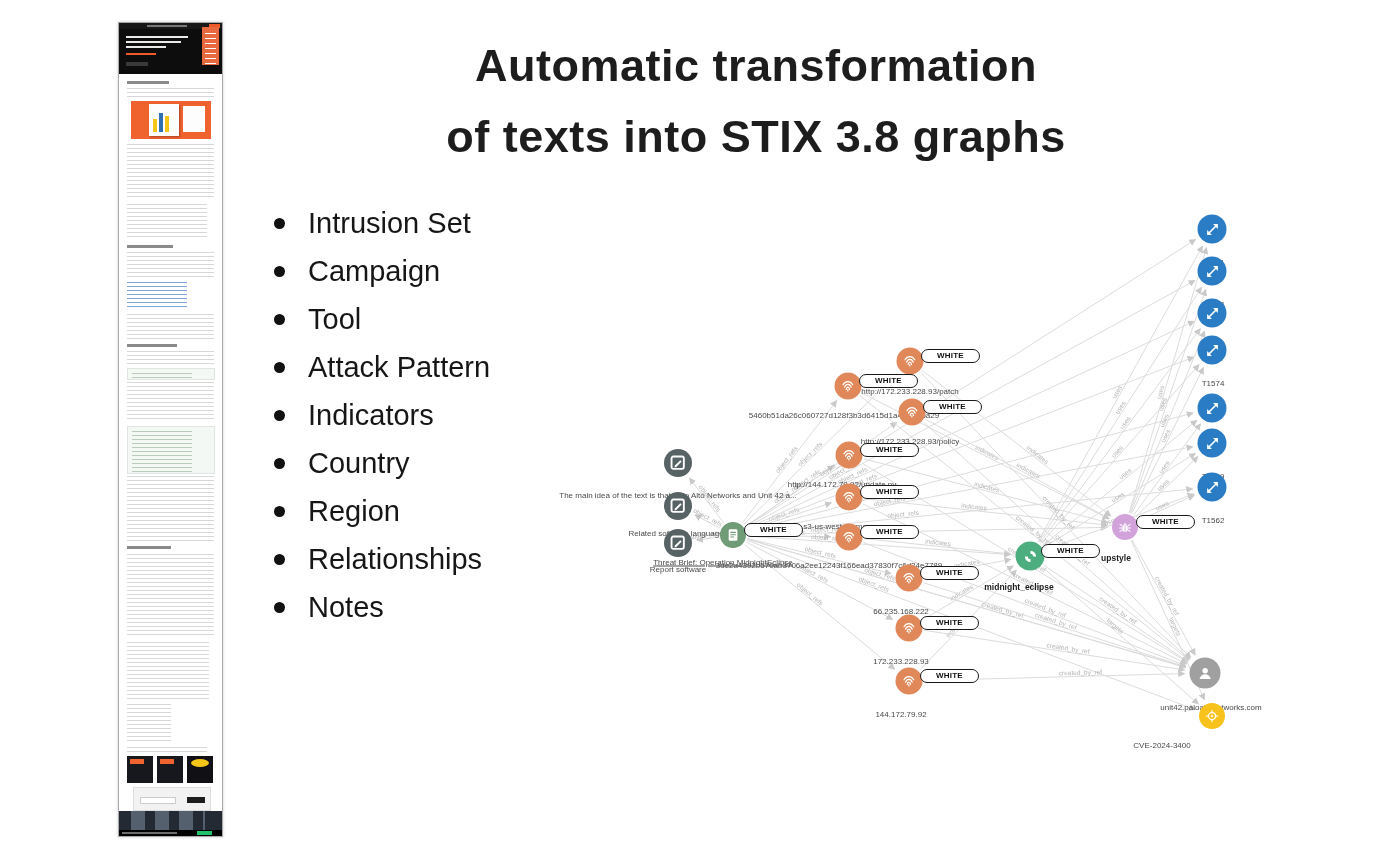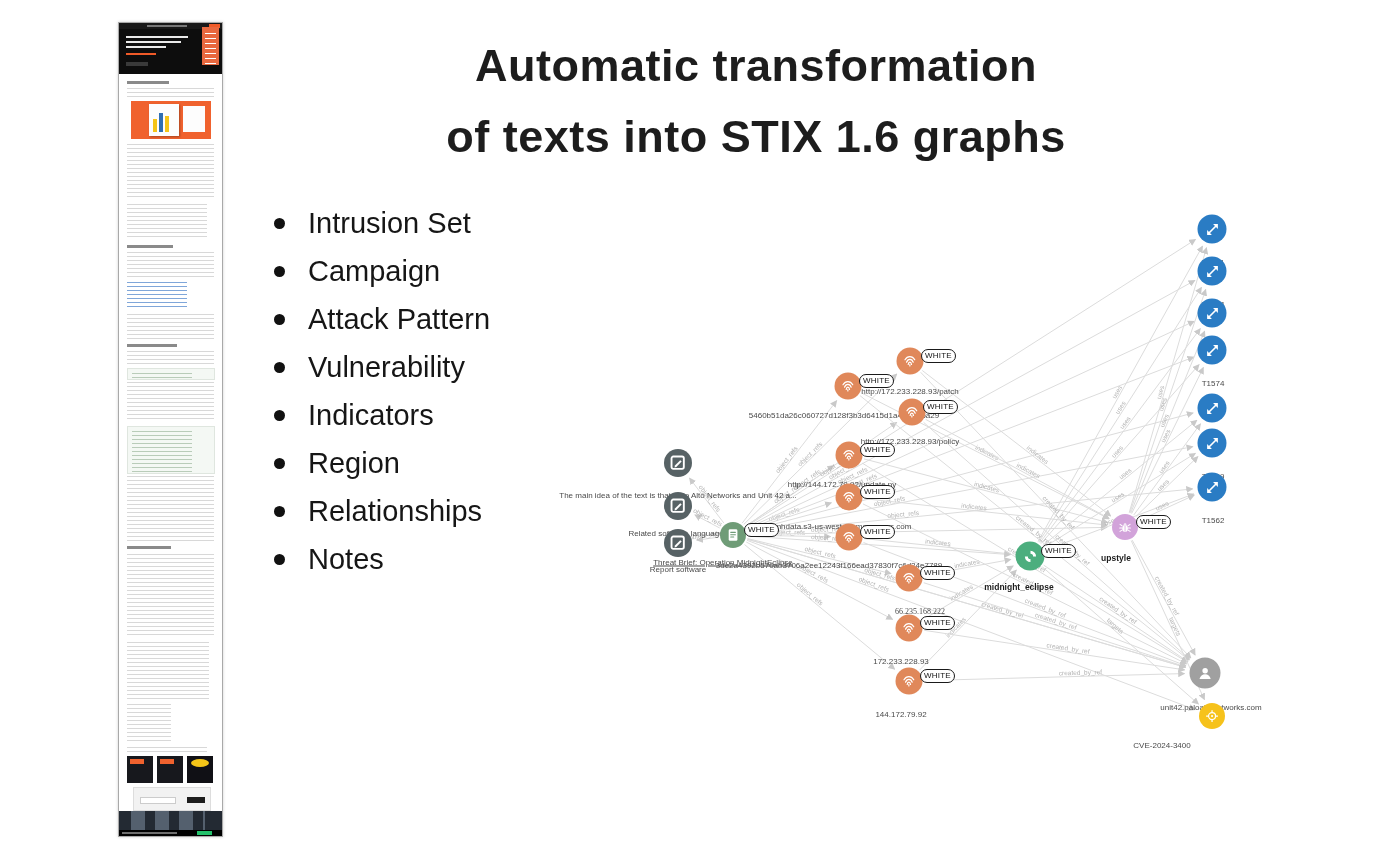--- a/index.html
+++ b/index.html
@@ -64,21 +64,21 @@
   
   .graph{position:absolute;left:0;top:0;width:1400px;height:858px;}
   #edge-layer{position:absolute;left:0;top:0;}
   .gnode{position:absolute;border-radius:50%;display:flex;align-items:center;justify-content:center;
          transform:translate(-50%,-50%);z-index:3;}
   .gnode svg{width:62%;height:62%;display:block;}
   .node-label{position:absolute;transform:translate(-50%,-50%);white-space:nowrap;
               font-size:8px;color:#4a4a4a;z-index:2;}
   .node-label.bold{color:#1c1c1c;font-weight:700;font-size:8.5px;}
   .wtag{position:absolute;z-index:4;background:#fff;border:1.5px solid #1a1a1a;border-radius:7px;
-        font-size:8px;font-weight:400;color:#111;line-height:10px;padding:1px 3px;letter-spacing:.2px;}
+        font-size:8px;font-weight:700;color:#111;line-height:10px;padding:1px 15px;letter-spacing:.2px;}
 </style>
 </head>
 <body>
 
 <div class="canvas">
 
   <div class="thumb">
     <div class="tb-bar">
         <i></i>
         <b></b>
@@ -128,29 +128,30 @@
       </div>
     <div class="tb-foot"></div>
     <div class="tb-cookie">
         <i></i>
         <b></b>
       </div>
   </div>
 
   <div class="title">
     <span>Automatic transformation</span><br>
-    <span>of texts into STIX 1.6 graphs</span>
+    <span>of texts into STIX 3.8 graphs</span>
   </div>
 
   <ul class="bullets" id="bullet-list">
       <li>Intrusion Set</li>
       <li>Campaign</li>
+      <li>Tool</li>
       <li>Attack Pattern</li>
-      <li>Vulnerability</li>
       <li>Indicators</li>
+      <li>Country</li>
       <li>Region</li>
       <li>Relationships</li>
       <li>Notes</li>
     </ul>
 
   <div class="graph">
     <svg id="edge-layer" width="1400" height="858">
         <defs>
           <marker id="arr" viewBox="0 0 10 10" refX="9" refY="5" markerWidth="7" markerHeight="7" orient="auto-start-reverse">
             <path d="M0 0L10 5L0 10z" fill="#c9c9c9"></path>
@@ -392,21 +393,21 @@
         <div class="gnode" style="left: 903px; top: 578px; width: 27px; height: 27px; background: rgb(224, 136, 90); color: rgb(224, 136, 90);">
           <span style="display: flex; width: 100%; height: 100%; align-items: center; justify-content: center;">
             <svg viewBox="0 0 24 24" fill="none" stroke="#fff" stroke-width="1.7" stroke-linecap="round">
               <path d="M5 10.5C6.8 7.4 9.2 6 12 6s5.2 1.4 7 4.5"></path>
               <path d="M7.2 14c.9-2.8 2.6-4.2 4.8-4.2s3.9 1.4 4.8 4.2"></path>
               <path d="M9.6 17.2c.3-2.2 1.1-3.4 2.4-3.4s2.1 1.2 2.4 3.4"></path>
               <path d="M12 17.5v1.8"></path>
             </svg>
           </span>
         </div>
-        <div class="node-label" style="left: 914px; top: 610.5px; font-family: Liberation Serif, serif;">66.235.168.222</div>
+        <div class="node-label" style="left: 895px; top: 610.5px;">66.235.168.222</div>
         <div class="wtag" style="left: 914px; top: 566px;">WHITE</div>
         <div class="gnode" style="left: 903px; top: 628px; width: 27px; height: 27px; background: rgb(224, 136, 90); color: rgb(224, 136, 90);">
           <span style="display: flex; width: 100%; height: 100%; align-items: center; justify-content: center;">
             <svg viewBox="0 0 24 24" fill="none" stroke="#fff" stroke-width="1.7" stroke-linecap="round">
               <path d="M5 10.5C6.8 7.4 9.2 6 12 6s5.2 1.4 7 4.5"></path>
               <path d="M7.2 14c.9-2.8 2.6-4.2 4.8-4.2s3.9 1.4 4.8 4.2"></path>
               <path d="M9.6 17.2c.3-2.2 1.1-3.4 2.4-3.4s2.1 1.2 2.4 3.4"></path>
               <path d="M12 17.5v1.8"></path>
             </svg>
           </span>

